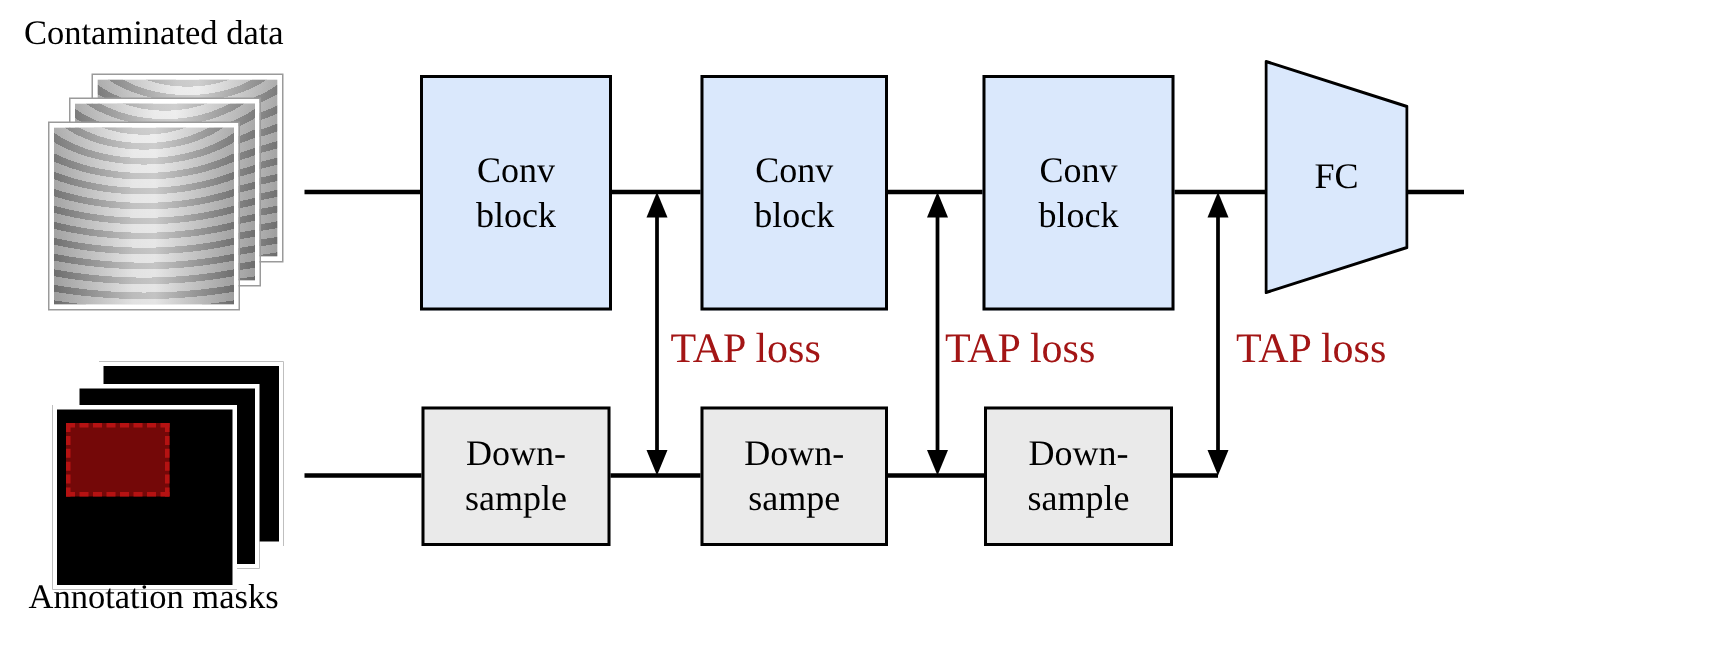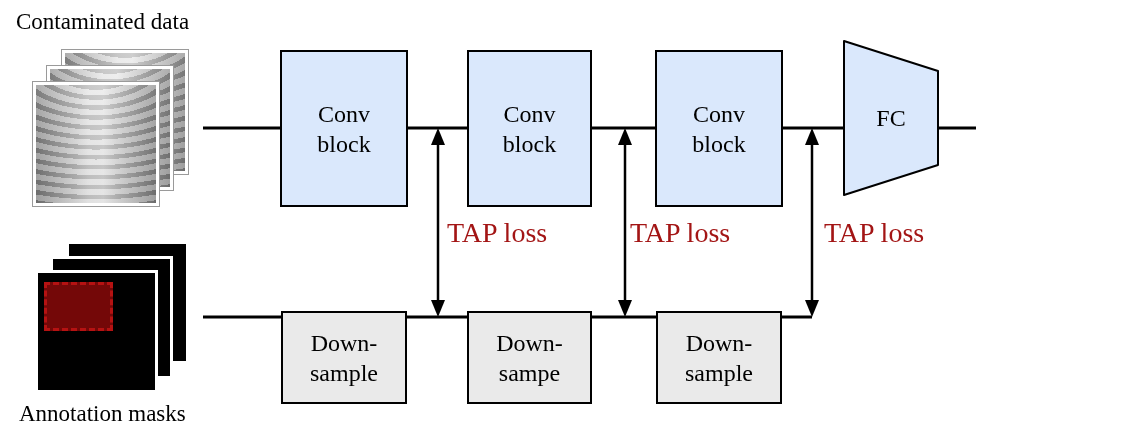--- a/index.html
+++ b/index.html
@@ -37,21 +37,21 @@
   }
   .block {
     position: absolute;
     box-sizing: border-box;
     border: 2px solid var(--block-border);
     display: flex;
     align-items: center;
     justify-content: center;
   }
   .conv  { background: var(--block-fill); }
-  .down  { background: var(--downsample-fill); margin-top: 40px; }
+  .down  { background: var(--downsample-fill); }
   .tap {
     position: absolute;
     font-size: 28px;
     line-height: 28px;
     color: var(--tap-loss-color);
     white-space: nowrap;
   }
   .taskloss {
     position: absolute;
     font-size: 24px;
@@ -141,21 +141,21 @@
   </div>
 
   <div>
     <div class="mask" style="left:66px; top:241px;"></div>
     <div class="mask" style="left:50px; top:256px;"></div>
     <div class="mask" style="left:35px; top:270px;">
       <div class="mask-region"></div>
     </div>
   </div>
 
-  <div class="abs label" style="left:19px; top:401px;">Annotation masks</div>
+  <div class="abs label" style="left:19px; top:385px;">Annotation masks</div>
 
   <div class="block conv" style="left:280px; top:50px; width:128px; height:157px;">
     <div class="node-label">Conv
 block</div>
   </div>
   <div class="block conv" style="left:467px; top:50px; width:125px; height:157px;">
     <div class="node-label">Conv
 block</div>
   </div>
   <div class="block conv" style="left:655px; top:50px; width:128px; height:157px;">

